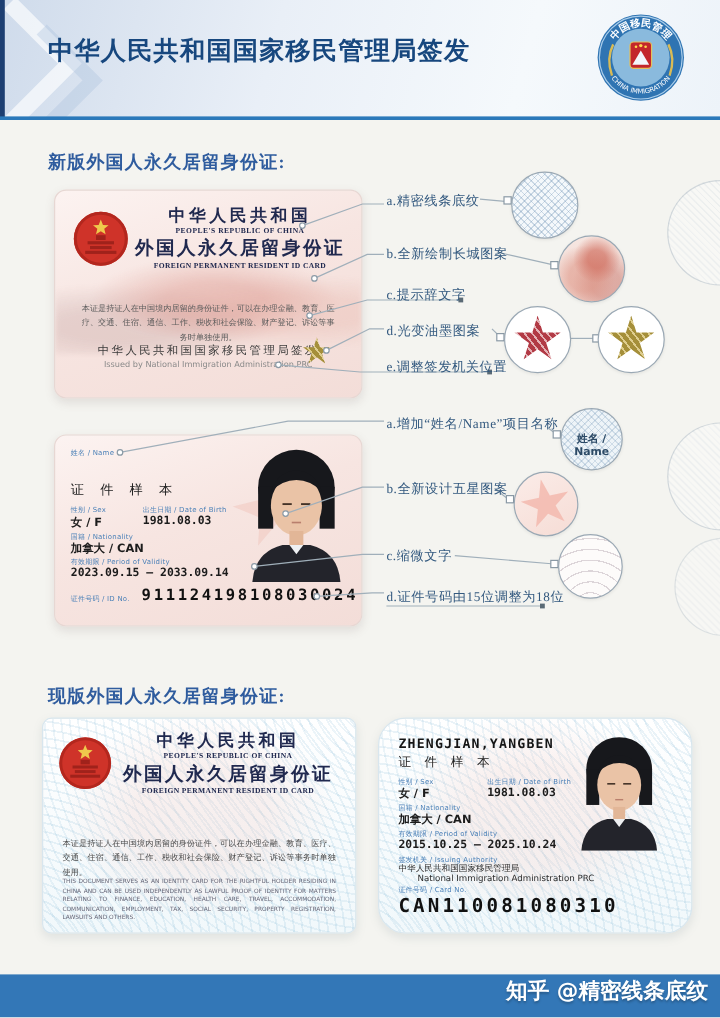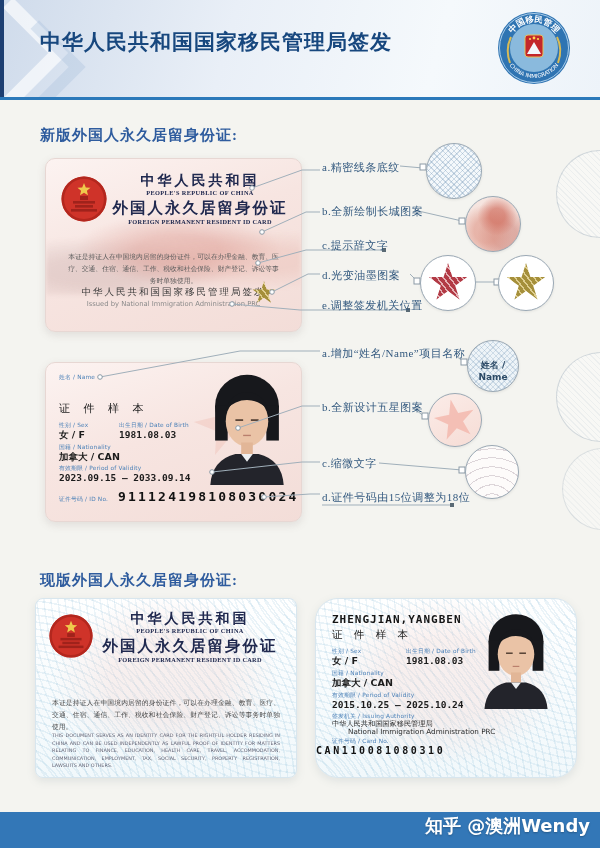--- a/index.html
+++ b/index.html
@@ -288,33 +288,33 @@
     <div class="field-label" style="left:90px;top:48px;">出生日期 / Date of Birth</div>
     <div class="field-value mono" style="left:90px;top:56px;">1981.08.03</div>
     <div class="field-label" style="left:16px;top:70px;">国籍 / Nationality</div>
     <div class="field-value" style="left:16px;top:78px;">加拿大 / CAN</div>
     <div class="field-label" style="left:16px;top:92px;">有效期限 / Period of Validity</div>
     <div class="field-value mono" style="left:16px;top:100px;">2015.10.25 – 2025.10.24</div>
     <div class="field-label" style="left:16px;top:113px;">签发机关 / Issuing Authority</div>
     <div style="position:absolute;left:16px;top:120px;font-size:7.2px;color:#2c2c2c;">中华人民共和国国家移民管理局</div>
     <div style="position:absolute;left:16px;top:128px;font-size:7.2px;color:#2c2c2c;margin-left:16px;">National Immigration Administration PRC</div>
     <div class="field-label" style="left:16px;top:138px;">证件号码 / Card No.</div>
-    <div class="id-number mono" style="left:0;top:146px;font-size:10px;letter-spacing:2.6px;">CAN110081080310</div>
+    <div class="id-number mono" style="left:16px;top:146px;font-size:16px;letter-spacing:2.6px;">CAN110081080310</div>
     <svg style="position:absolute;left:160px;top:12px;" width="80" height="98" viewBox="0 0 92 118">
       <ellipse cx="46" cy="36" rx="33" ry="32" fill="#17181c"></ellipse>
       <rect x="13" y="36" width="13" height="36" fill="#17181c"></rect>
       <rect x="66" y="36" width="13" height="36" fill="#17181c"></rect>
       <ellipse cx="46" cy="52" rx="22" ry="26" fill="#eac3a6"></ellipse>
       <path d="M24,40 Q30,22 46,22 Q62,22 68,40 Q58,30 46,30 Q34,30 24,40 Z" fill="#17181c"></path>
       <rect x="34" y="50" width="8" height="1.6" fill="#433227"></rect>
       <rect x="50" y="50" width="8" height="1.6" fill="#433227"></rect>
       <rect x="42" y="66" width="8" height="1.4" fill="#b97f6d"></rect>
       <rect x="40" y="74" width="12" height="13" fill="#e2b697"></rect>
       <path d="M8,118 Q10,92 34,86 L58,86 Q82,92 84,118 Z" fill="#23242b"></path>
       <path d="M40,86 L46,94 L52,86 Z" fill="#eef0f2"></path>
     </svg>
   </div>
 
   <div class="footer">
-    <div class="watermark">知乎 @澳洲Wendy</div>
+    <div class="watermark">知乎 @精密线条底纹</div>
   </div>
 
 </div>
 
 </body></html>

